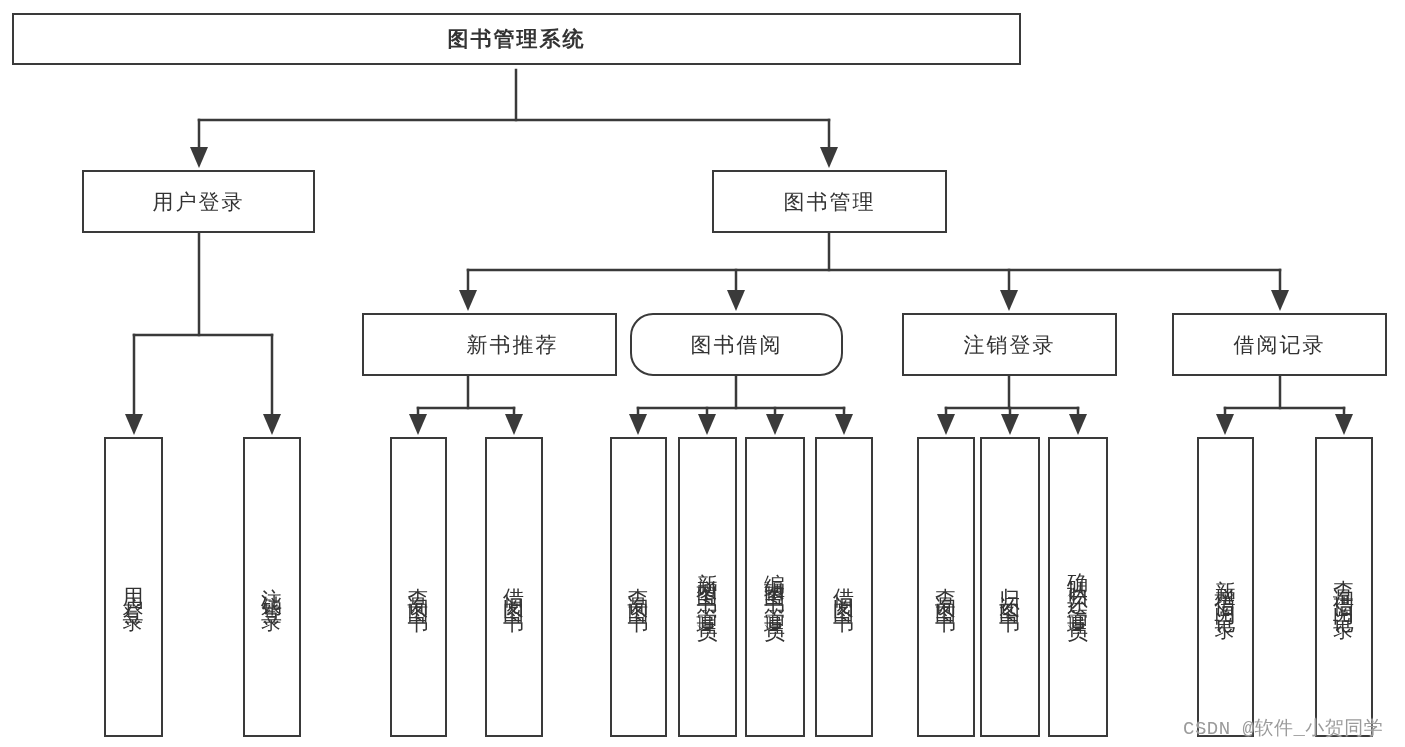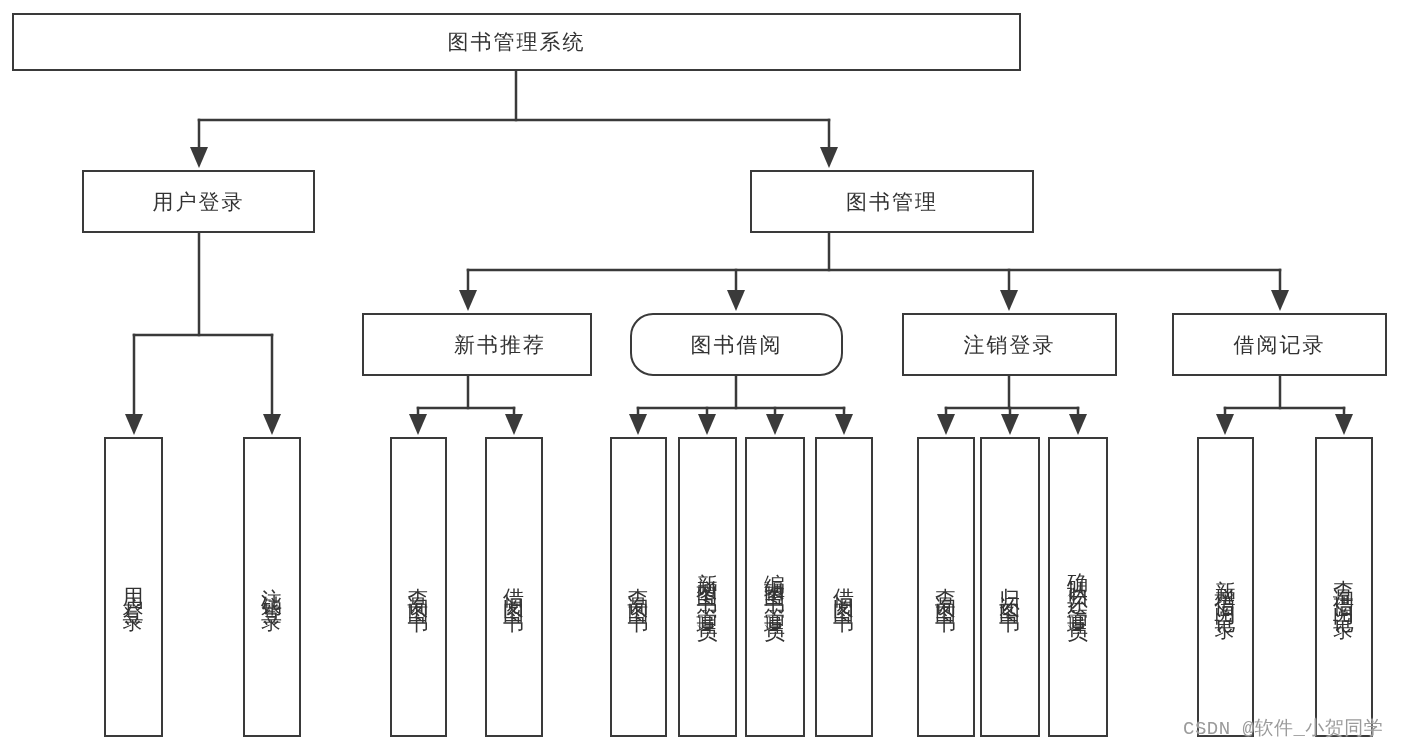--- a/index.html
+++ b/index.html
@@ -124,26 +124,26 @@
       <polygon points="766,414 784,414 775,435"></polygon>
       <polygon points="835,414 853,414 844,435"></polygon>
       <polygon points="937,414 955,414 946,435"></polygon>
       <polygon points="1001,414 1019,414 1010,435"></polygon>
       <polygon points="1069,414 1087,414 1078,435"></polygon>
       <polygon points="1216,414 1234,414 1225,435"></polygon>
       <polygon points="1335,414 1353,414 1344,435"></polygon>
     </g>
   </svg>
 
-  <div class="node hbox" style="left:12px; top:13px; width:1009px; height:58px;">图书管理系统</div>
+  <div class="node hbox" style="left:12px; top:13px; width:1009px; height:52px;font-weight:bold;">图书管理系统</div>
 
   <div class="node hbox" style="left:82px; top:170px; width:233px; height:63px;">用户登录</div>
-  <div class="node hbox" style="left:712px; top:170px; width:284px; height:63px;margin-left:38px;">图书管理</div>
+  <div class="node hbox" style="left:712px; top:170px; width:235px; height:63px;">图书管理</div>
 
-  <div class="node hbox" style="left:362px; top:313px; width:230px; height:63px;padding-left:46px;">新书推荐</div>
+  <div class="node hbox" style="left:362px; top:313px; width:255px; height:63px;padding-left:46px;">新书推荐</div>
   <div class="node hbox" style="left:630px; top:313px; width:213px; height:63px;border-radius:23px;">图书借阅</div>
   <div class="node hbox" style="left:902px; top:313px; width:215px; height:63px;">注销登录</div>
   <div class="node hbox" style="left:1172px; top:313px; width:215px; height:63px;">借阅记录</div>
 
   <div class="node vbox" style="left:104px; top:437px; width:59px; height:300px;">用户登录</div>
   <div class="node vbox" style="left:243px; top:437px; width:58px; height:300px;">注销登录</div>
 
   <div class="node vbox" style="left:390px; top:437px; width:57px; height:300px;">查询图书</div>
   <div class="node vbox" style="left:485px; top:437px; width:58px; height:300px;">借阅图书</div>
 

